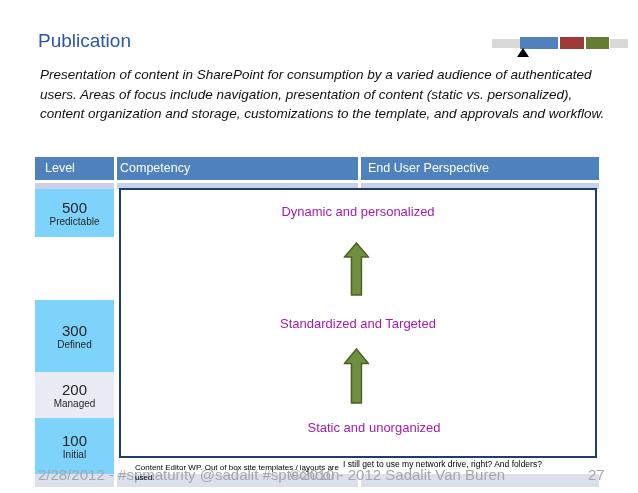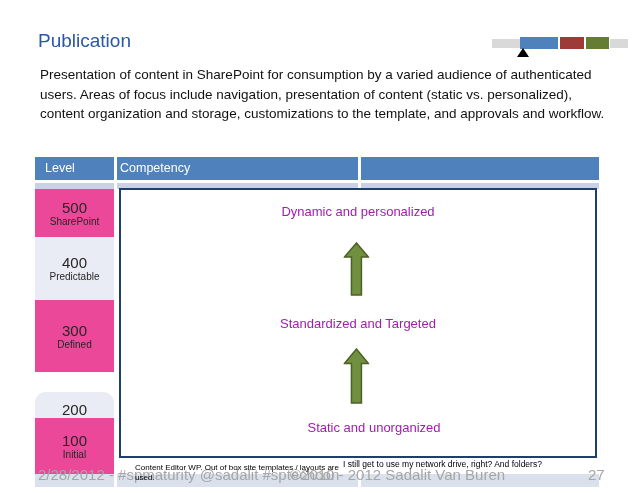--- a/index.html
+++ b/index.html
@@ -10,34 +10,34 @@
   .title { position:absolute; left:38px; top:30px; font-size:19px; color:#2b57a8; }
 
   
   .pb-base { position:absolute; top:39px; height:9px; background:#d9d9d9; }
   .pb-seg  { position:absolute; top:37px; height:12px; }
   .pb-marker { position:absolute; left:517px; top:48px; width:0; height:0;
     border-left:6px solid transparent; border-right:6px solid transparent;
     border-bottom:9px solid #000; }
 
   .desc { position:absolute; left:40px; top:65px; width:566px; font-size:13.5px;
-    line-height:19.5px; color:#111; }
+    line-height:19.5px; color:#111;font-style:italic; }
 
   
   .thead { position:absolute; left:35px; top:157px; width:564px; height:23px; background:#4f81bd; }
   .thead span { position:absolute; top:4px; color:#fff; font-weight:normal; font-size:12.5px; }
   .vdiv { position:absolute; top:0; width:3px; height:100%; background:#fff; }
 
   .strip { position:absolute; left:35px; top:183px; width:564px; height:6px; background:#c9d2e4; }
   .band  { position:absolute; left:35px; top:474px; width:564px; height:13px; background:#dae1ec; }
 
   
   .lrow { position:absolute; left:35px; width:79px; display:flex; flex-direction:column;
     align-items:center; justify-content:center; }
-  .lrow.dark { background:#ec4899; }
+  .lrow.dark { background:#7dd3fc; }
   .lrow.light { background:#e9ecf4; }
   .lnum { font-size:15px; color:#262626; line-height:17px; }
   .lname { font-size:10px; color:#262626; line-height:12px; }
 
   
   .panel { position:absolute; left:119px; top:188px; width:478px; height:270px;
     background:#fff; border:2px solid #1f3d6d; z-index:5; }
   .p-item { position:absolute; left:0; width:100%; text-align:center; font-size:13px; color:#a21caf; }
   .p-arrow { position:absolute; left:50%; transform:translateX(-56%); }
 
@@ -61,42 +61,39 @@
     <div class="pb-seg" style="left:586px;width:23px;background:#647d33;"></div>
     <div class="pb-base" style="left:610px;width:18px;"></div>
     <div class="pb-marker"></div>
   </div>
 
   <div class="desc">Presentation of content in SharePoint for consumption by a varied audience of authenticated users. Areas of focus include navigation, presentation of content (static vs. personalized), content organization and storage, customizations to the template, and approvals and workflow.</div>
 
   <div class="thead">
     <span style="left:10px;">Level</span>
     <span style="left:85px;">Competency</span>
+    <span style="left:333px;">End User Perspective</span>
     <div class="vdiv" style="left:79px;"></div>
     <div class="vdiv" style="left:323px;"></div>
   </div>
 
   <div class="strip">
     <div class="vdiv" style="left:79px;"></div>
     <div class="vdiv" style="left:323px;"></div>
   </div>
 
   <div class="lrow dark" style="top:189px;height:48px;">
     <div class="lnum">500</div>
-    <div class="lname">SharePoint</div>
-  </div>
-  <div class="lrow light" style="top:237px;height:63px;">
-    <div class="lnum">400</div>
     <div class="lname">Predictable</div>
   </div>
   <div class="lrow dark" style="top:300px;height:72px;">
     <div class="lnum">300</div>
     <div class="lname">Defined</div>
   </div>
-  <div class="lrow light" style="top:392px;height:46px;border-radius:11px;">
+  <div class="lrow light" style="top:372px;height:46px;">
     <div class="lnum">200</div>
     <div class="lname">Managed</div>
   </div>
   <div class="lrow dark" style="top:418px;height:57px;">
     <div class="lnum">100</div>
     <div class="lname">Initial</div>
   </div>
 
   <div class="band">
     <div class="vdiv" style="left:79px;"></div>

